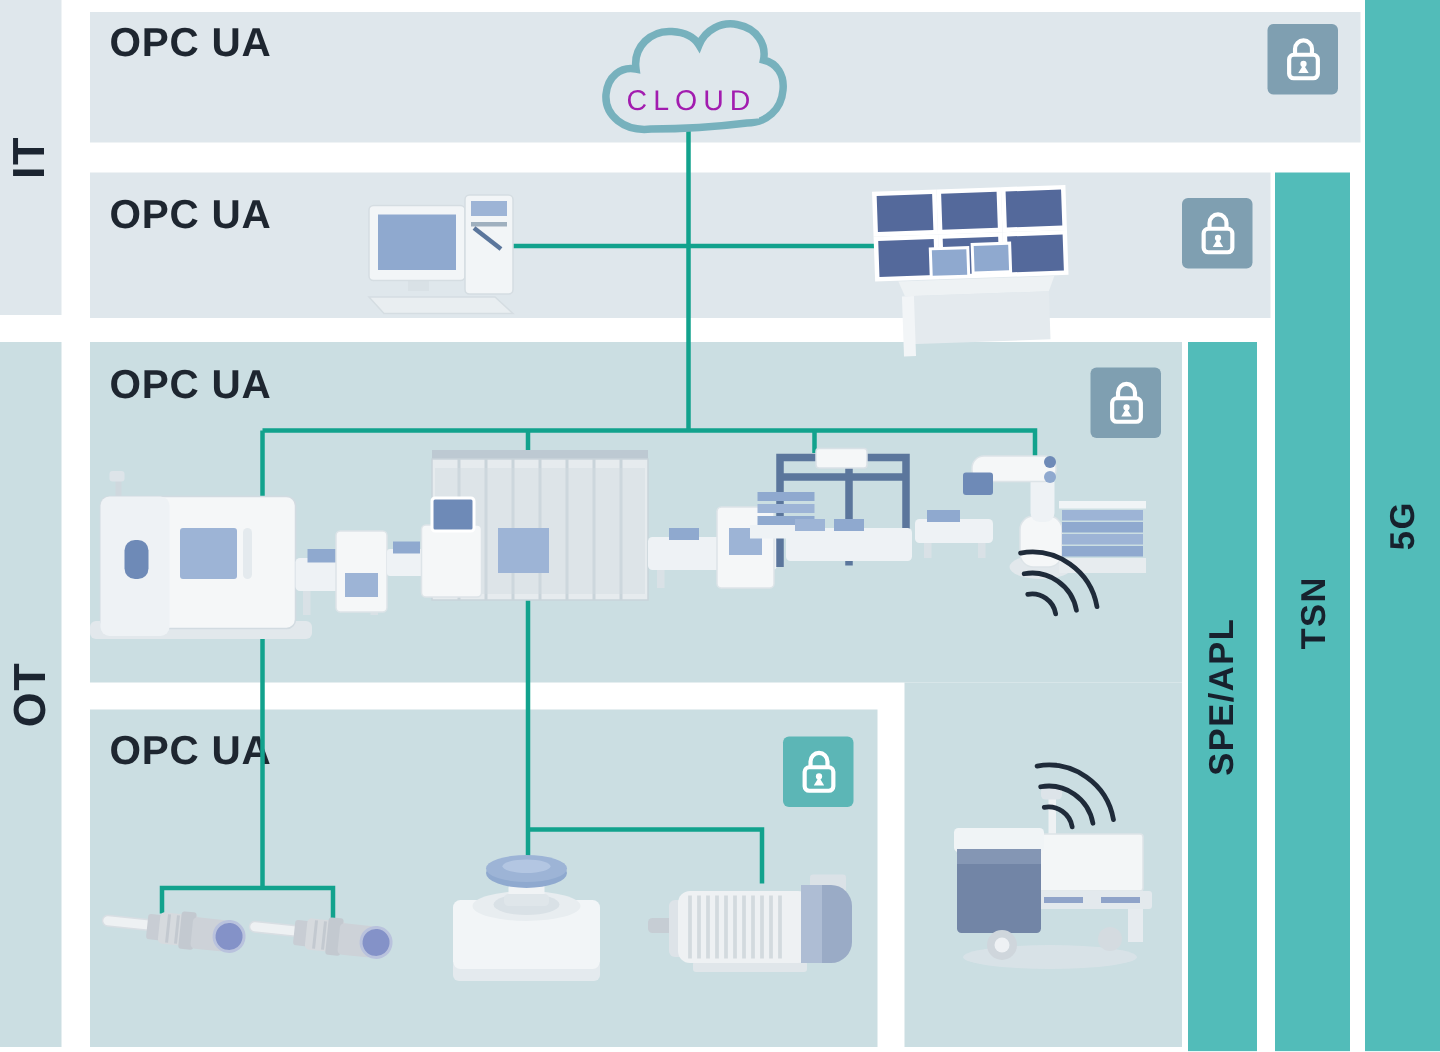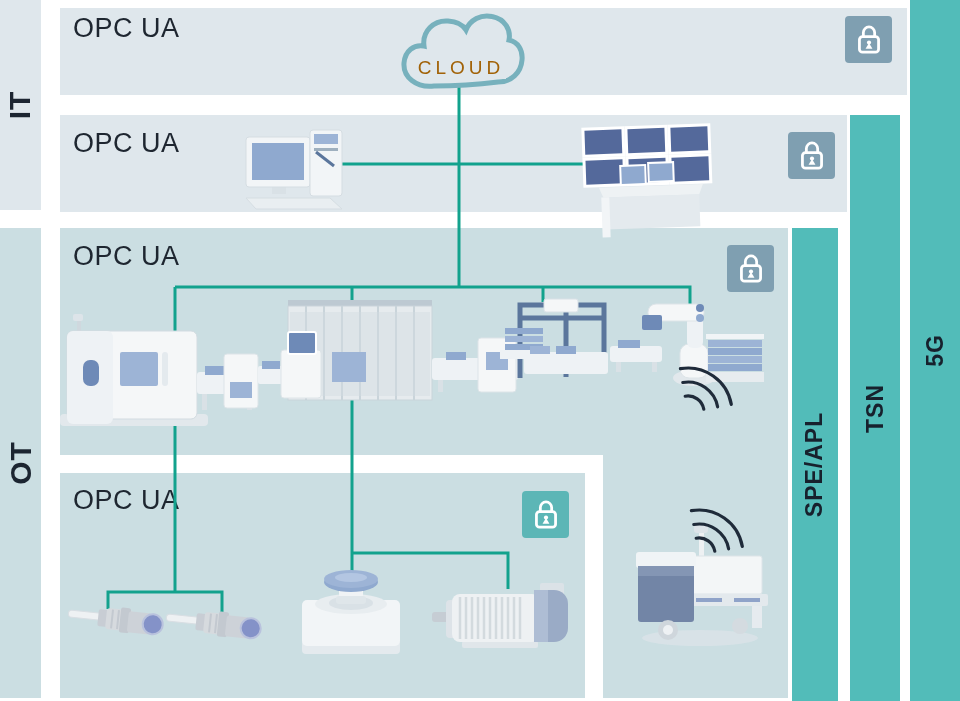--- a/index.html
+++ b/index.html
@@ -12,38 +12,38 @@
   .rail-ot  { left:0;   top:228px; width:41px; height:470px; background:#cbdee2; }
   .row1     { left:60px; top:8px;   width:847px; height:87px;  background:#dfe7ec; }
   .row2     { left:60px; top:115px; width:787px; height:97px;  background:#dfe7ec; }
   .otA      { left:60px; top:228px; width:728px; height:227px; background:#cbdee2; }
   .otB      { left:603px; top:455px; width:185px; height:243px; background:#cbdee2; }
   .otC      { left:60px; top:473px; width:525px; height:225px; background:#cbdee2; }
 
   .rail { display:flex; align-items:center; justify-content:center; }
   .rail-label { transform:rotate(-90deg); font-size:30px; font-weight:bold; color:#1c2531; letter-spacing:1px; }
 
-  .proto { position:absolute; left:13px; font-size:27px; font-weight:400; letter-spacing:0.5px; color:#1e2630; }
+  .proto { position:absolute; left:13px; font-size:27px; font-weight:700; letter-spacing:0.5px; color:#1e2630; }
   .proto-row1 { top:5px; }
   .proto-row2 { top:13px; }
   .proto-ot   { top:13px; }
   .proto-field{ top:12px; }
 
   
   .band { position:absolute; background:#52bcb9; display:flex; align-items:center; justify-content:center; }
   .band-spe { left:792px; top:228px; width:46px; height:473px; }
   .band-tsn { left:850px; top:115px; width:50px; height:586px; }
   .band-5g  { left:910px; top:0;     width:50px; height:701px; }
   .band-label { transform:rotate(-90deg); white-space:nowrap; font-size:23px; font-weight:bold; color:#17212d; letter-spacing:1px; }
 
   
   svg.scene { position:absolute; left:0; top:0; z-index:3; pointer-events:none; }
 
   .cloud-text { position:absolute; left:416px; top:57px; width:90px; text-align:center;
-                background:#dfe7ec; z-index:4; font-size:19px; letter-spacing:4px; color:#a16207; }
+                background:#dfe7ec; z-index:4; font-size:19px; letter-spacing:4px; color:#a21caf; }
 
   
   .lock { position:absolute; width:47px; height:47px; border-radius:4px; background:#7f9fb1; z-index:5;
           display:flex; align-items:center; justify-content:center; }
   .lock-cloud { left:845px; top:16px; }
   .lock-it    { left:788px; top:132px; }
   .lock-ot    { left:727px; top:245px; }
   .lock-field { left:522px; top:491px; background:#5cb6b6; }
 </style>
 </head>

